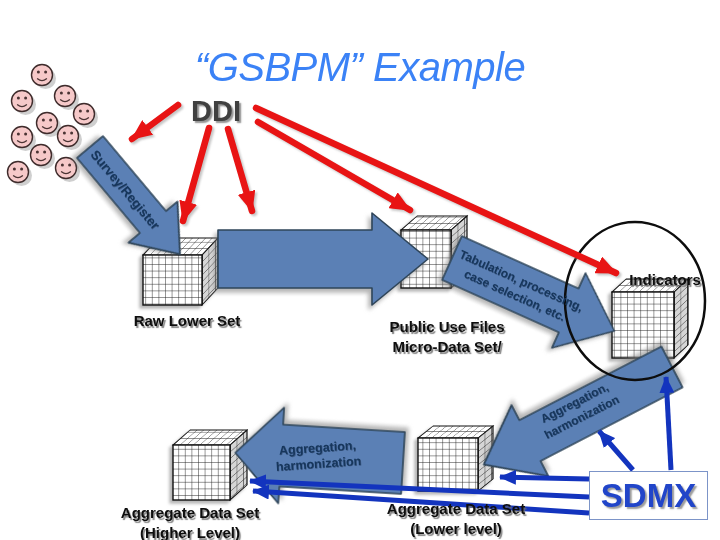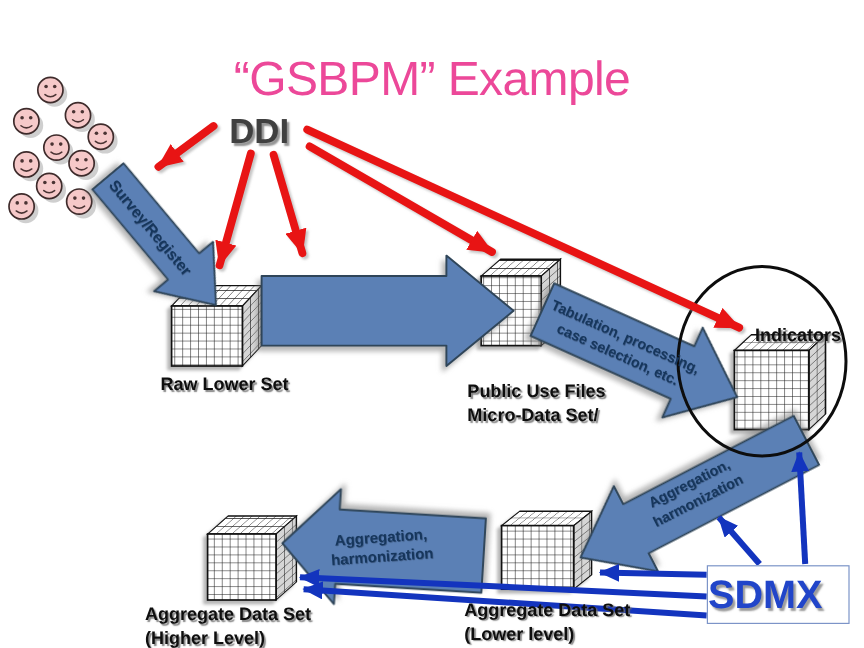--- a/index.html
+++ b/index.html
@@ -6,42 +6,42 @@
   #stage{
     position:relative;width:720px;height:540px;background:#ffffff;
     overflow:hidden;font-family:"Liberation Sans",sans-serif;
     outline:1px solid #d6d6d6;
   }
   #diagram-svg{position:absolute;left:0;top:0;}
   .lbl{
     position:absolute;transform:translate(-50%,-50%);
     font-weight:bold;font-size:15px;color:#0e0e0e;
     text-shadow:1.5px 1.5px 1px rgba(110,110,110,.85);
-    white-space:nowrap;line-height:20px;
+    white-space:nowrap;text-align:center;line-height:20px;
   }
   .lbl span{display:block;}
   .arrowtxt{
     position:absolute;font-weight:bold;font-size:12px;color:#16365C;
     white-space:nowrap;text-align:center;line-height:16px;
     text-shadow:.6px .6px .6px rgba(10,20,40,.35);
   }
   .arrowtxt span{display:block;}
   #page-title{
     position:absolute;left:360px;top:67px;transform:translate(-50%,-50%);
-    font-size:40px;color:#ec4899;white-space:nowrap;letter-spacing:-.5px;
+    font-size:40px;color:#3b82f6;white-space:nowrap;letter-spacing:-.5px;font-style:italic;
   }
   #ddi-label{
     position:absolute;left:216px;top:111px;transform:translate(-50%,-50%);
     font-size:29px;font-weight:bold;color:#404040;
     text-shadow:2px 2px 1.5px rgba(120,120,120,.8);
   }
   #sdmx-box{
     position:absolute;left:589px;top:471px;width:119px;height:49px;
     background:#fff;border:1.5px solid #7C94C8;box-sizing:border-box;
-    display:flex;align-items:center;justify-content:flex-start;
+    display:flex;align-items:center;justify-content:center;
   }
   #sdmx-label{
     font-size:33px;font-weight:600;color:#2145C9;
     text-shadow:2px 2px 1.5px rgba(130,130,130,.8);
   }
   .cube{filter:drop-shadow(-3px 3px 1.5px rgba(110,110,110,.5));}
   .blockarrow{filter:drop-shadow(-3px 4px 2px rgba(120,120,120,.55));}
   .redshadow{filter:drop-shadow(2px 2px 1px rgba(150,150,150,.55));}
 </style>
 </head>

